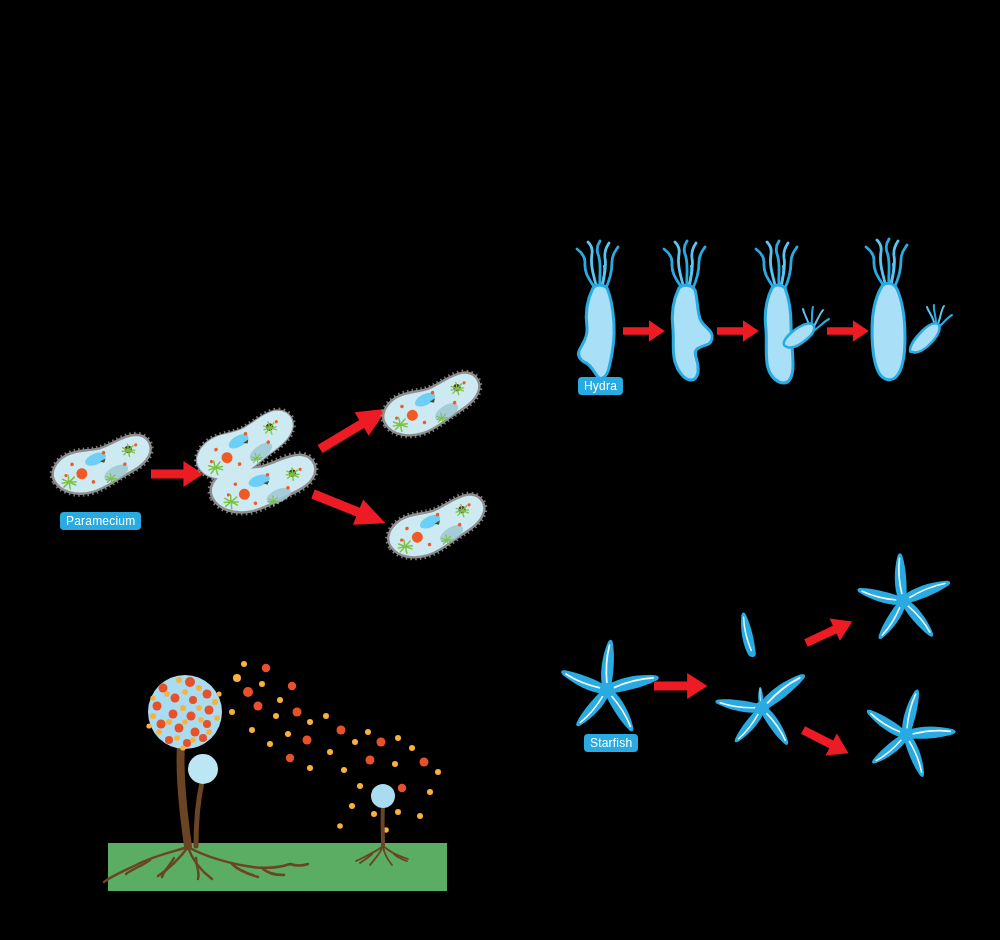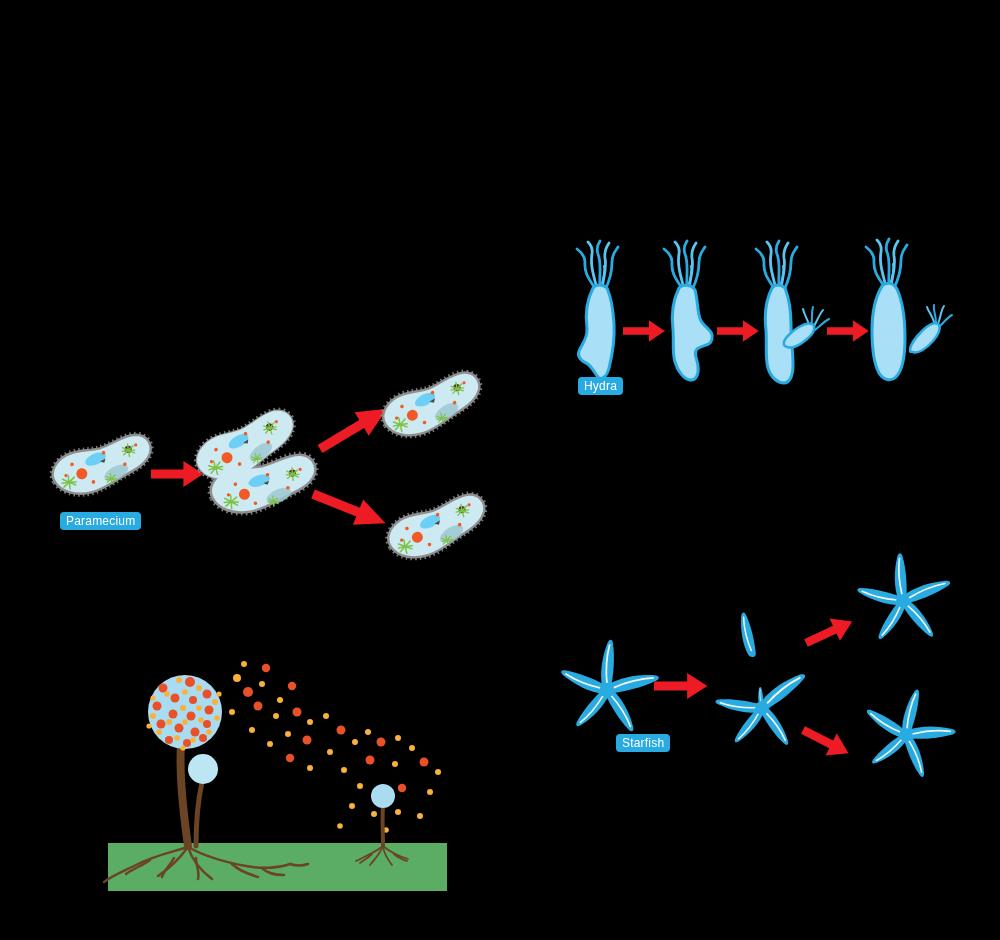--- a/index.html
+++ b/index.html
@@ -317,14 +317,14 @@
         <path class="root2" d="M 383,846 C 384,854 388,860 392,865"></path>
         <path class="root2" d="M 383,846 C 390,852 398,856 408,859"></path>
         <path class="root2" d="M 372,854 C 368,858 364,860 360,863"></path>
         <path class="root2" d="M 394,854 C 398,858 402,859 407,861"></path>
       </g>
     </g>
   </svg>
 
   <div class="label" style="left:60px;top:512px;">Paramecium</div>
   <div class="label" style="left:578px;top:377px;">Hydra</div>
-  <div class="label" style="left:616px;top:734px;">Starfish</div>
+  <div class="label" style="left:584px;top:734px;">Starfish</div>
 </div>
 
 </body></html>

